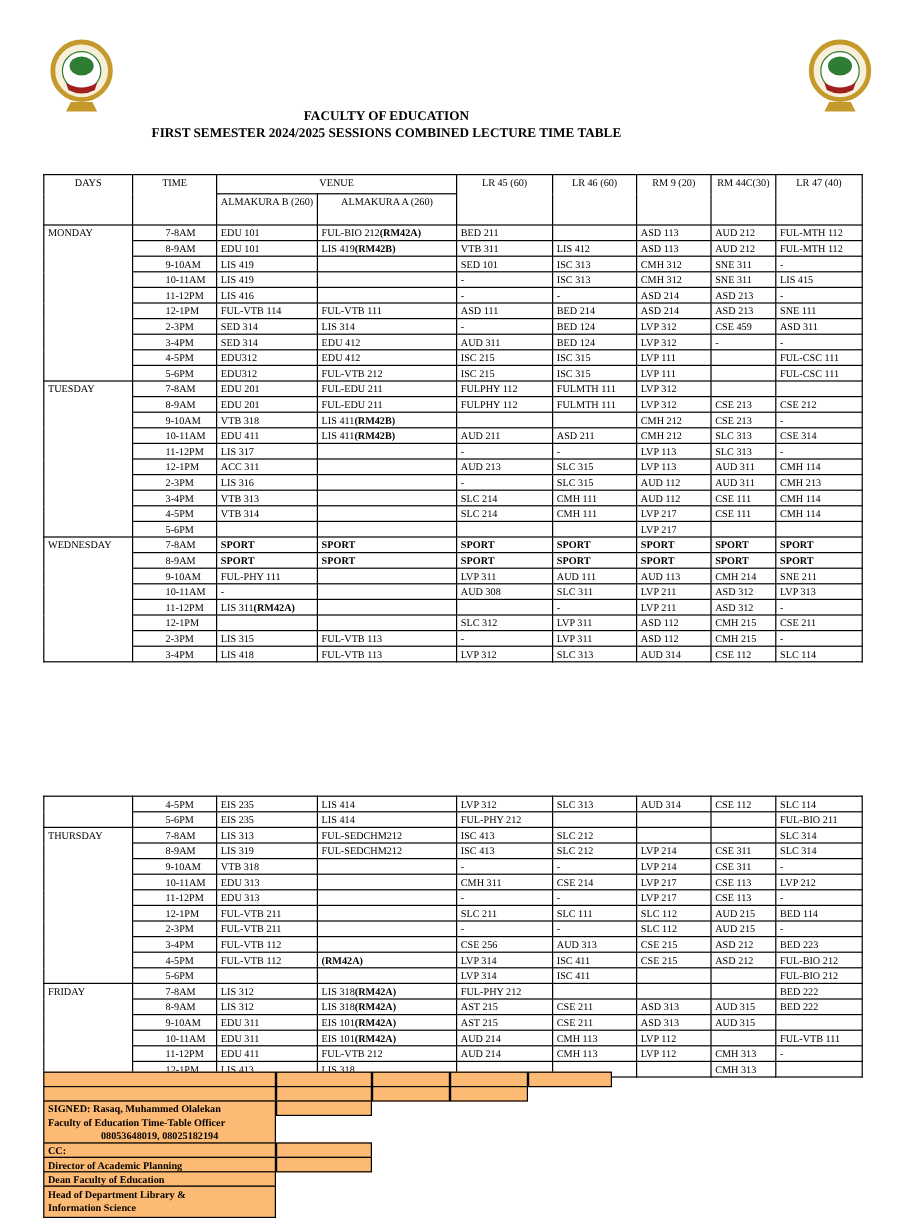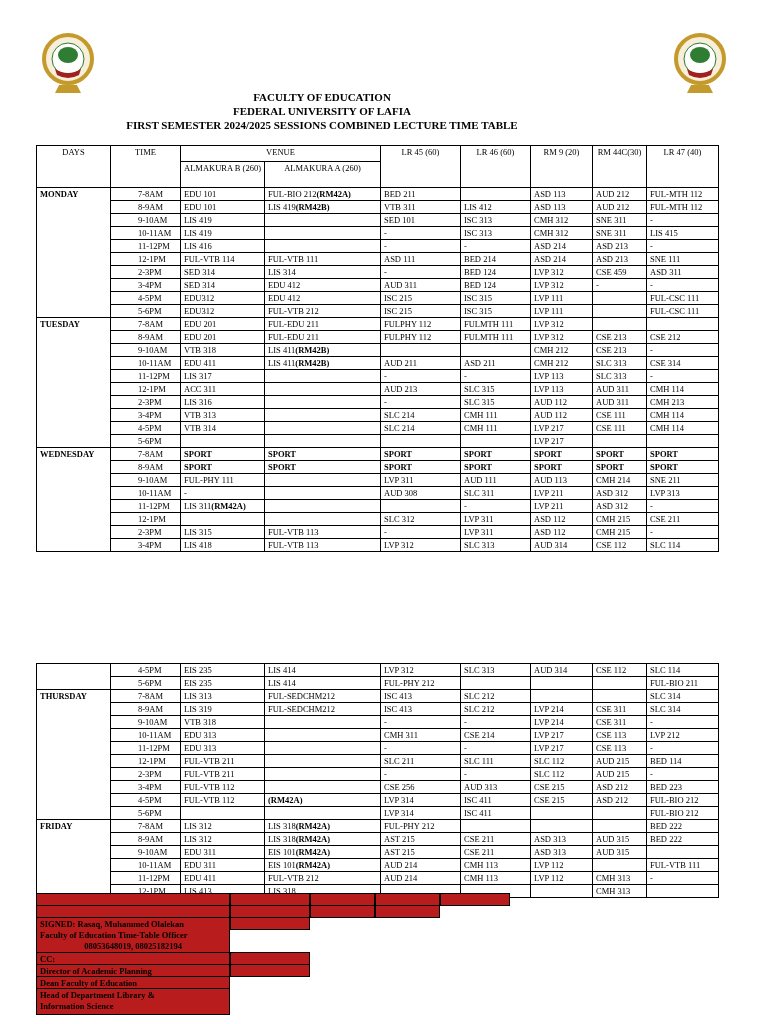--- a/index.html
+++ b/index.html
@@ -30,26 +30,26 @@
   .tt th {
     border:1px solid #000; font-weight:400; text-align:center;
     vertical-align:top; padding:1px 2px; white-space:normal; overflow:hidden;
   }
   #table1 thead tr.hrow1 th { height:16px; }
   #table1 thead tr.hrow2 th { height:26px; }
   .tt td {
     border:1px solid #000; padding:0 3px; height:13px;
     vertical-align:middle; white-space:nowrap; overflow:hidden;
   }
-  .tt td.day { font-weight:700; vertical-align:top; padding-top:1px; }
+  .tt td.day { font-weight:400; vertical-align:top; padding-top:1px; }
   .tt td.time { text-align:left; padding-left:27px; }
   .tt td.sport { font-weight:700; }
 
   .fbox {
-    position:absolute; border:1px solid #000; background:#b91c1c;
+    position:absolute; border:1px solid #000; background:#fdba74;
     font-size:8.5px; font-weight:700; line-height:11px; padding:1px 3px;
     overflow:hidden;
   }
   .fbox.empty { padding:0; }
   .c { text-align:center; }
   .pre { white-space:pre-line; }
 </style>
 </head>
 <body>
 
@@ -67,21 +67,20 @@
     <circle cx="28" cy="27" r="24" fill="#f7efd9" stroke="#c49a2c" stroke-width="4"></circle>
     <circle cx="28" cy="27" r="16" fill="#ffffff" stroke="#2e7d32" stroke-width="1"></circle>
     <ellipse cx="28" cy="23" rx="10" ry="8" fill="#2e7d32"></ellipse>
     <path d="M15 37 Q28 45 41 37 L39 43 Q28 49 17 43 Z" fill="#a02020"></path>
     <path d="M19 53 L37 53 L41 61 L15 61 Z" fill="#c49a2c"></path>
   </svg>
 </div>
 
 <div class="titles">
   <div>FACULTY OF EDUCATION</div>
-  <div>FEDERAL UNIVERSITY OF LAFIA</div>
   <div>FIRST SEMESTER 2024/2025 SESSIONS COMBINED LECTURE TIME TABLE</div>
 </div>
 
 <table class="tt" id="table1">
   <colgroup>
     <col style="width:74px">
       <col style="width:70px">
       <col style="width:84px">
       <col style="width:116px">
     <col style="width:80px">

